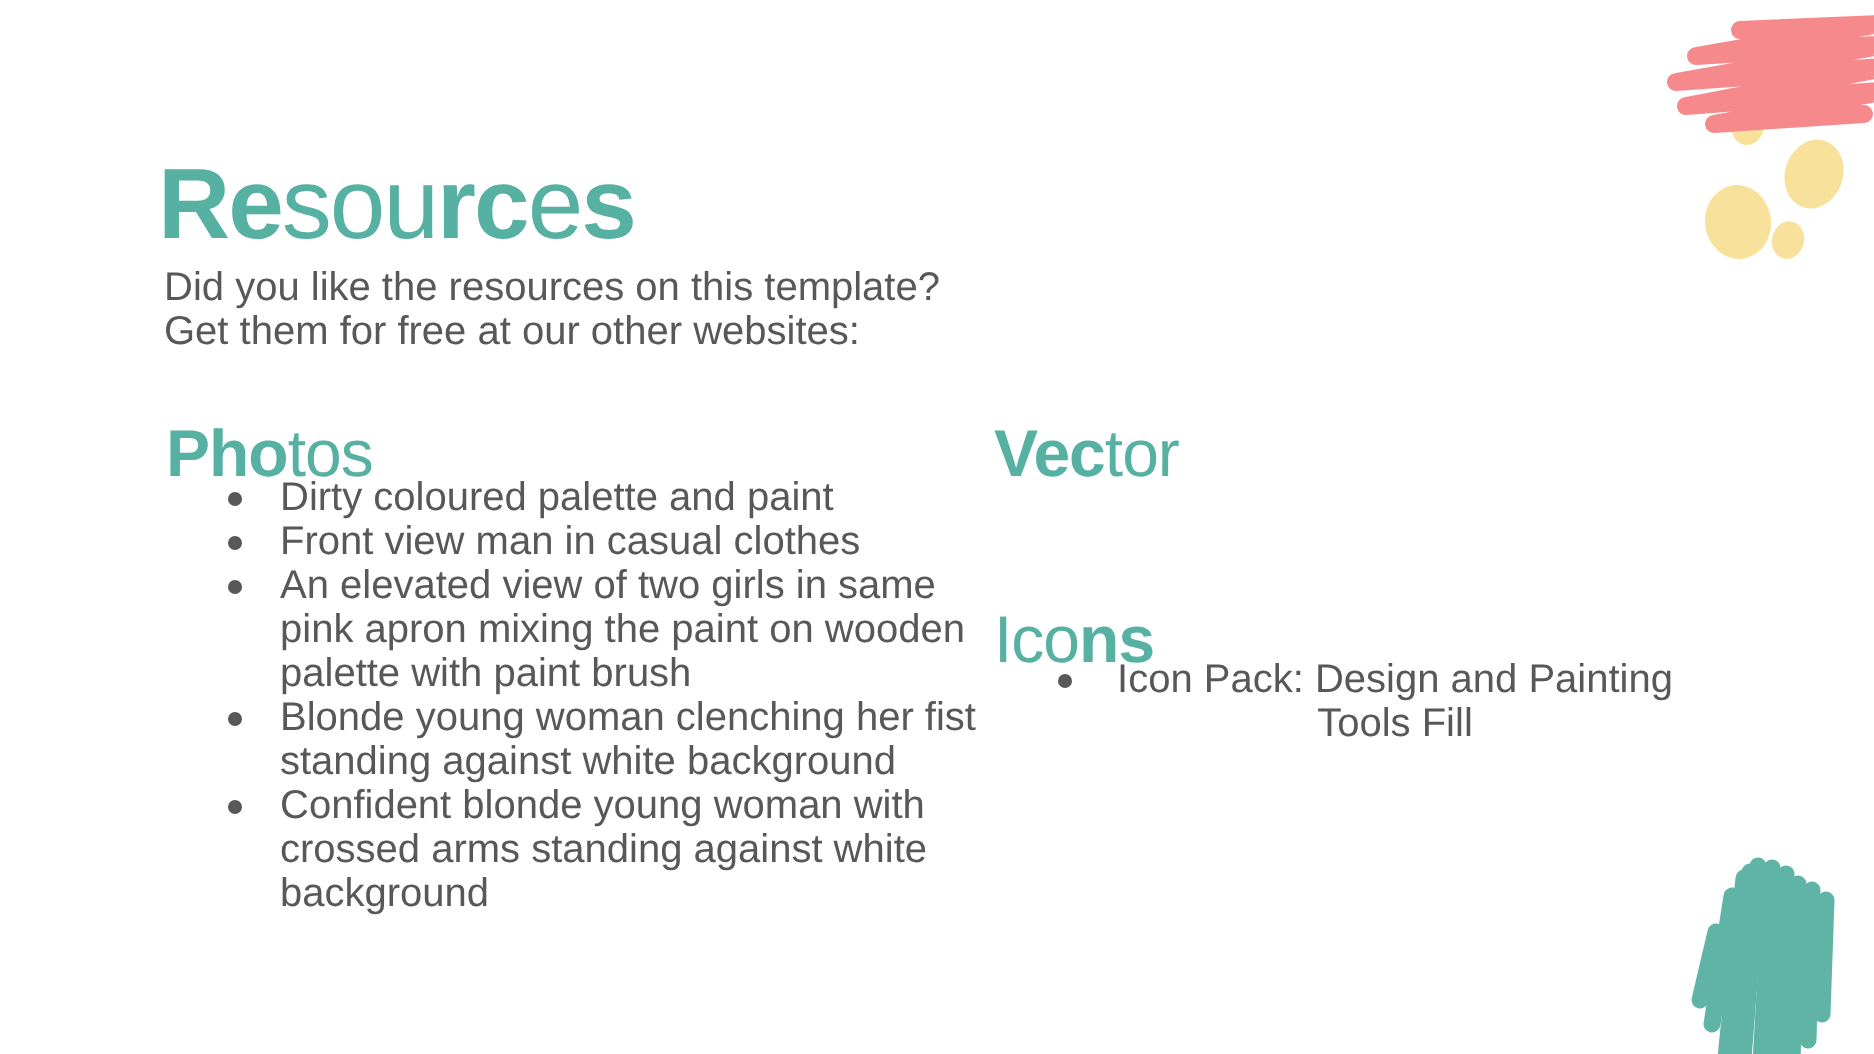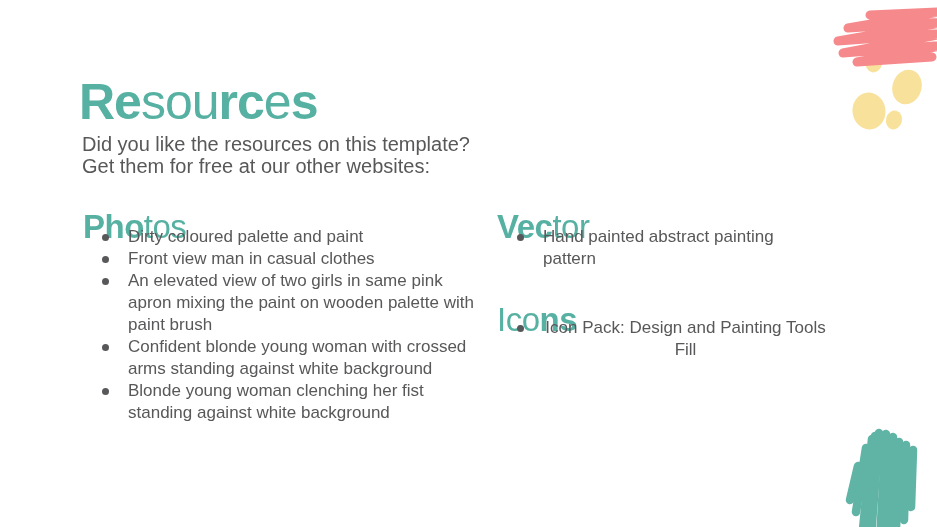--- a/index.html
+++ b/index.html
@@ -38,23 +38,23 @@
     color: var(--accent);
     letter-spacing: -0.5px;
     white-space: nowrap;
   }
   .heading-photos { left: 83px;  top: 183px; }
   .heading-vector { left: 497px; top: 183px; }
   .heading-icons  { left: 497px; top: 276px; }
   
   .res-list {
     position: absolute;
-    margin: 0; padding: 0;
+    margin: 12px; padding: 0;
     list-style: none;
-    font-size: 17px; line-height: 22px;
+    font-size: 20px; line-height: 22px;
     color: var(--text);
   }
   .list-photos { left: 81px;  top: 226px; width: 409px; }
   .list-vector { left: 496px; top: 226px; width: 332px; }
   .list-icons  { left: 496px; top: 317px; width: 332px; text-align: center; }
   .res-list li {
     position: relative;
     padding-left: 47px;
     margin: 0;
   }
@@ -87,32 +87,28 @@
   </h2>
   <ul class="res-list list-photos">
 
       <li><span>Dirty coloured palette and paint</span></li>
 
 
       <li><span>Front view man in casual clothes</span></li>
 
       <li><span>An elevated view of two girls in same pink apron mixing the paint on wooden palette with paint brush</span></li>
 
+      <li><span>Blonde young woman clenching her fist standing against white background</span></li>
+
       <li><span>Confident blonde young woman with crossed arms standing against white background</span></li>
-
-      <li><span>Blonde young woman clenching her fist standing against white background</span></li>
     </ul>
 
   <h2 class="section-heading heading-vector">
     <span class="seg-b">Vec</span><span class="seg-l">tor</span>
   </h2>
-  <ul class="res-list list-vector">
-
-      <li><span>Hand painted abstract painting pattern</span></li>
-    </ul>
 
   <h2 class="section-heading heading-icons">
     <span class="seg-l">Ico</span><span class="seg-b">ns</span>
   </h2>
   <ul class="res-list list-icons">
 
       <li><span>Icon Pack: Design and Painting Tools Fill</span></li>
     </ul>
 
   <svg class="deco deco-top-right" width="112" height="135" viewBox="825 5 112 135">

